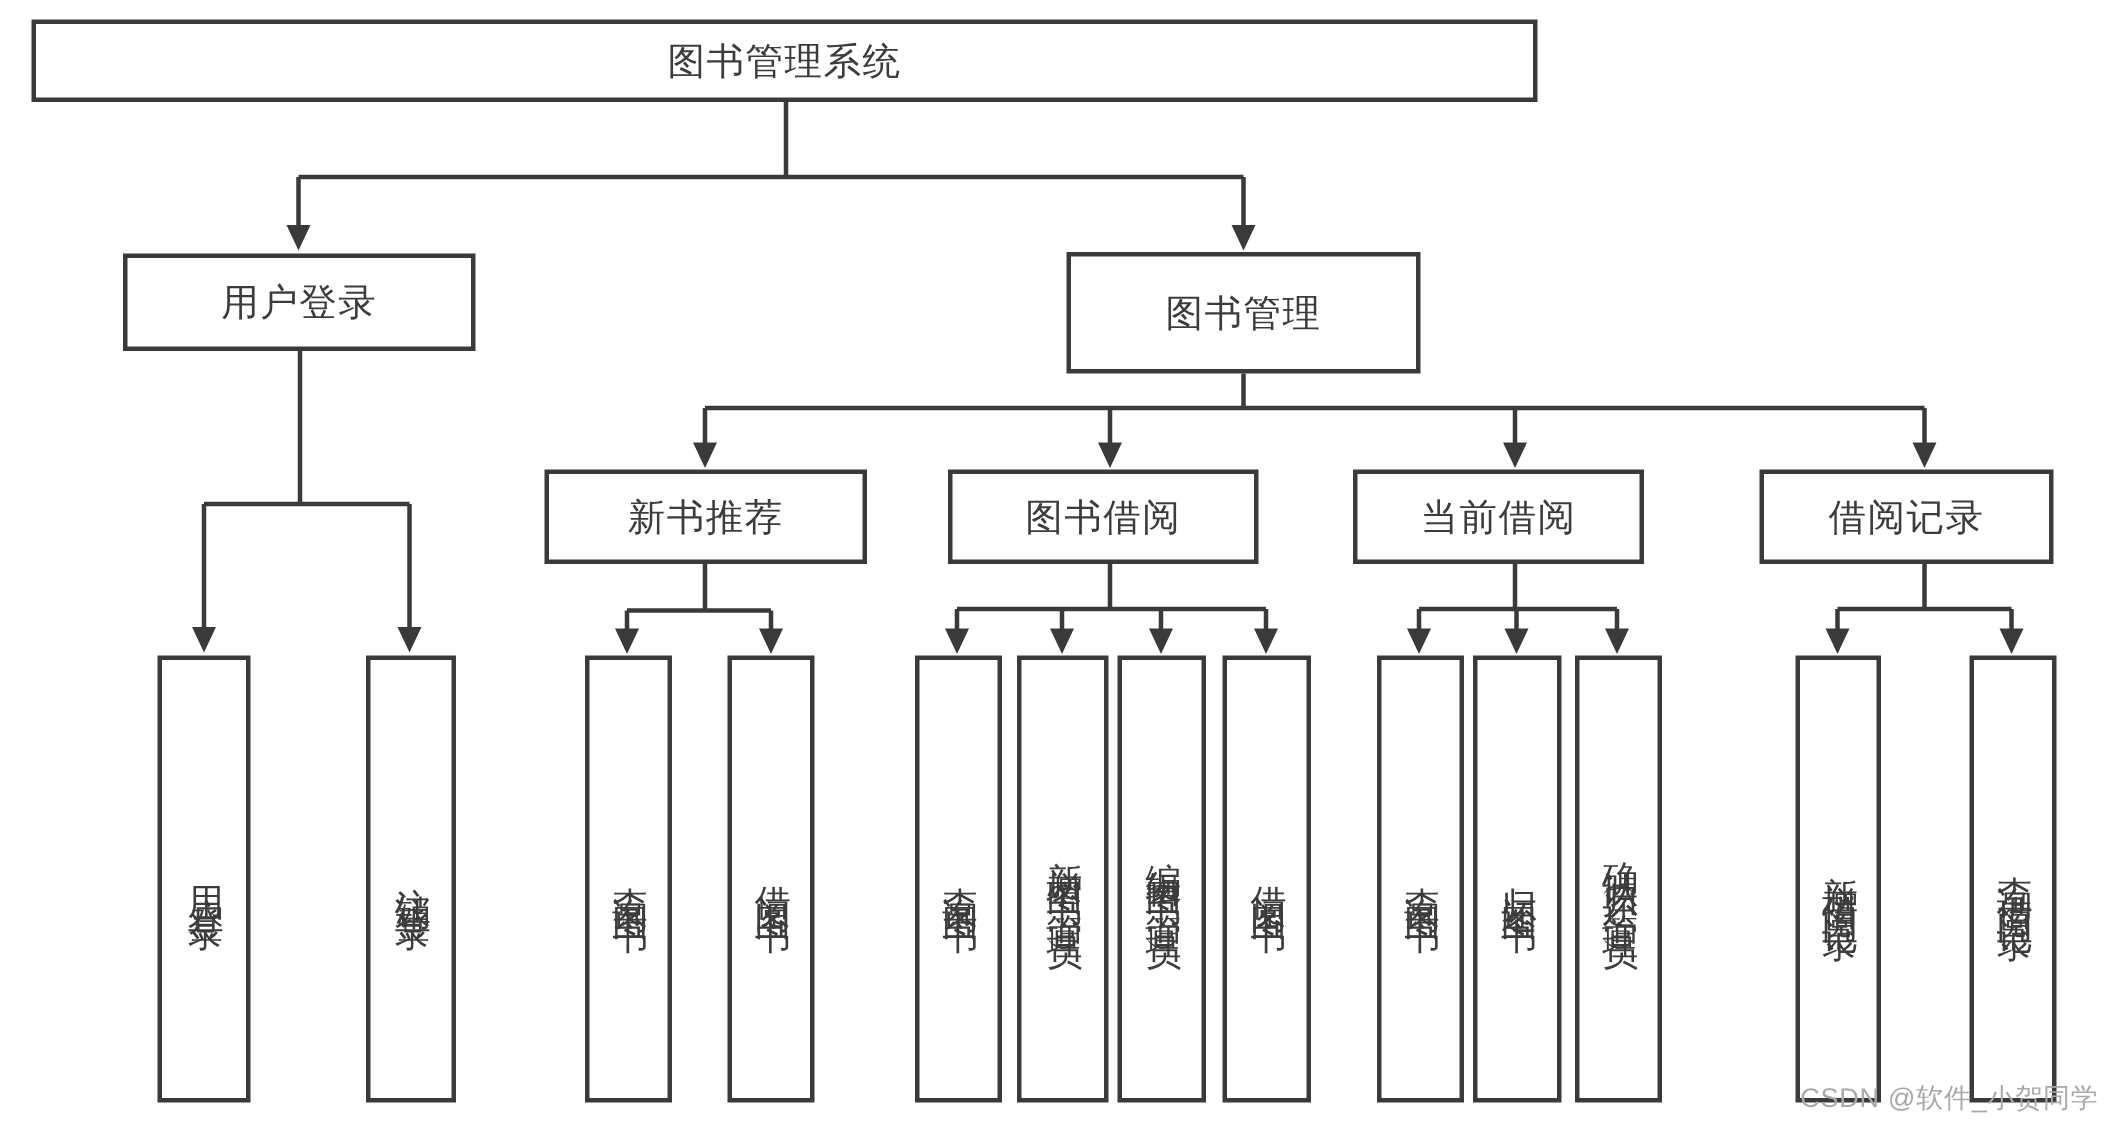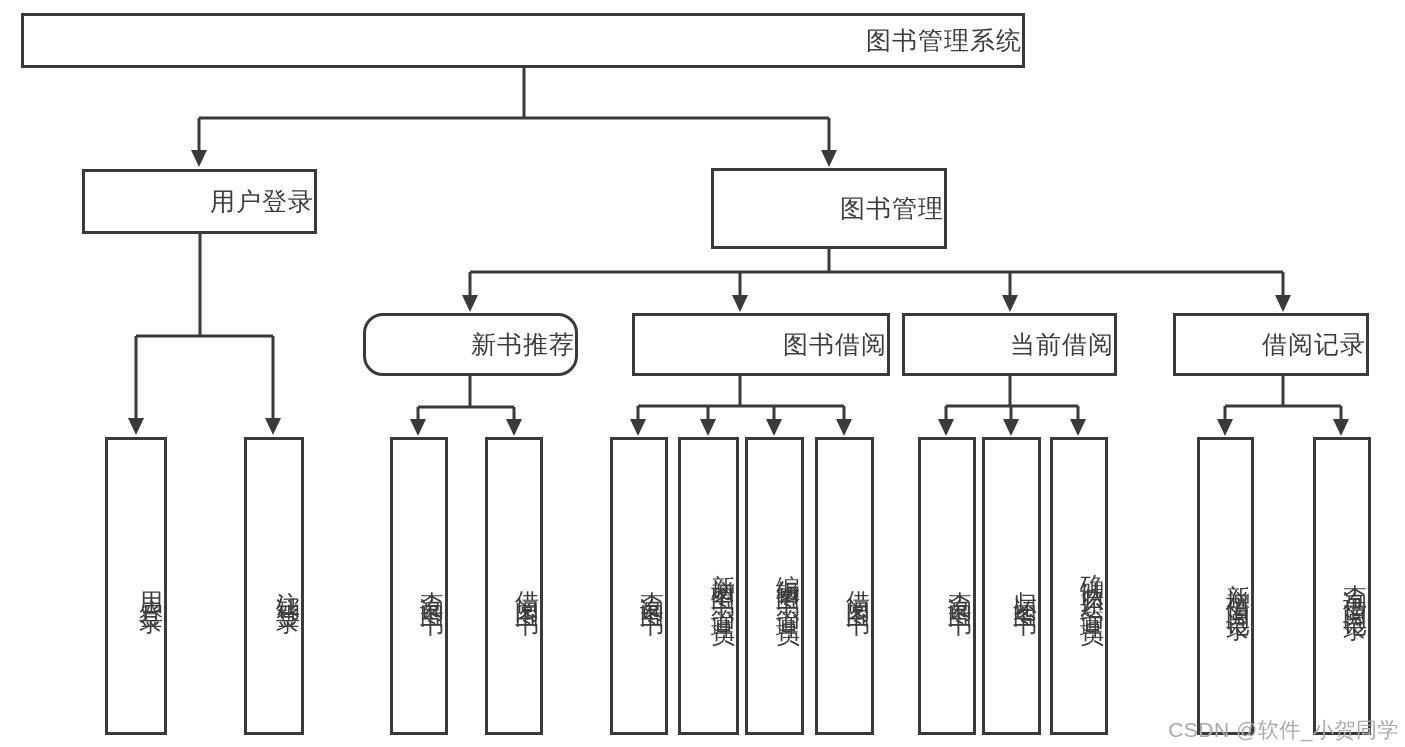--- a/index.html
+++ b/index.html
@@ -16,41 +16,41 @@
     left: 0; top: 0;
     width: 1405px; height: 747px;
   }
   .node {
     position: absolute;
     box-sizing: border-box;
     background: #ffffff;
     border: 3px solid #3a3a3a;
     display: flex;
     align-items: center;
-    justify-content: flex-end;
+    justify-content: center;
     color: #3c3c3c;
   }
   .h-label {
     font-size: 25px;
     letter-spacing: 1px;
     white-space: nowrap;
   }
   .v-label {
     writing-mode: vertical-rl;
     text-orientation: mixed;
     font-size: 24px;
     letter-spacing: 7px;
     line-height: 1.1;
     white-space: nowrap;
   }
   .watermark {
     position: absolute;
     right: 6px;
     bottom: 3px;
-    font-size: 21px;
+    font-size: 18px;
     color: #a9a9a9;
     letter-spacing: 0.5px;
     white-space: nowrap;
   }
 </style>
 </head>
 <body>
 
 <div class="stage">
 
@@ -105,27 +105,27 @@
     <span class="h-label">图书管理系统</span>
   </div>
 
   <div class="node" style="left:82px; top:169px; width:235px; height:65px;">
     <span class="h-label">用户登录</span>
   </div>
   <div class="node" style="left:711px; top:168px; width:236px; height:81px;">
     <span class="h-label">图书管理</span>
   </div>
 
-  <div class="node" style="left:363px; top:313px; width:215px; height:63px;border-radius:20px;">
+  <div class="node" style="left:363px; top:313px; width:215px; height:63px;">
     <span class="h-label">新书推荐</span>
   </div>
-  <div class="node" style="left:632px; top:313px; width:258px; height:63px;">
+  <div class="node" style="left:632px; top:313px; width:207px; height:63px;">
     <span class="h-label">图书借阅</span>
   </div>
-  <div class="node" style="left:902px; top:313px; width:215px; height:63px;">
+  <div class="node" style="left:902px; top:313px; width:194px; height:63px;">
     <span class="h-label">当前借阅</span>
   </div>
   <div class="node" style="left:1173px; top:313px; width:196px; height:63px;">
     <span class="h-label">借阅记录</span>
   </div>
 
   <div class="node" style="left:105px; top:437px; width:62px; height:298px;">
     <span class="v-label">用户登录</span>
   </div>
   <div class="node" style="left:244px; top:437px; width:60px; height:298px;">

